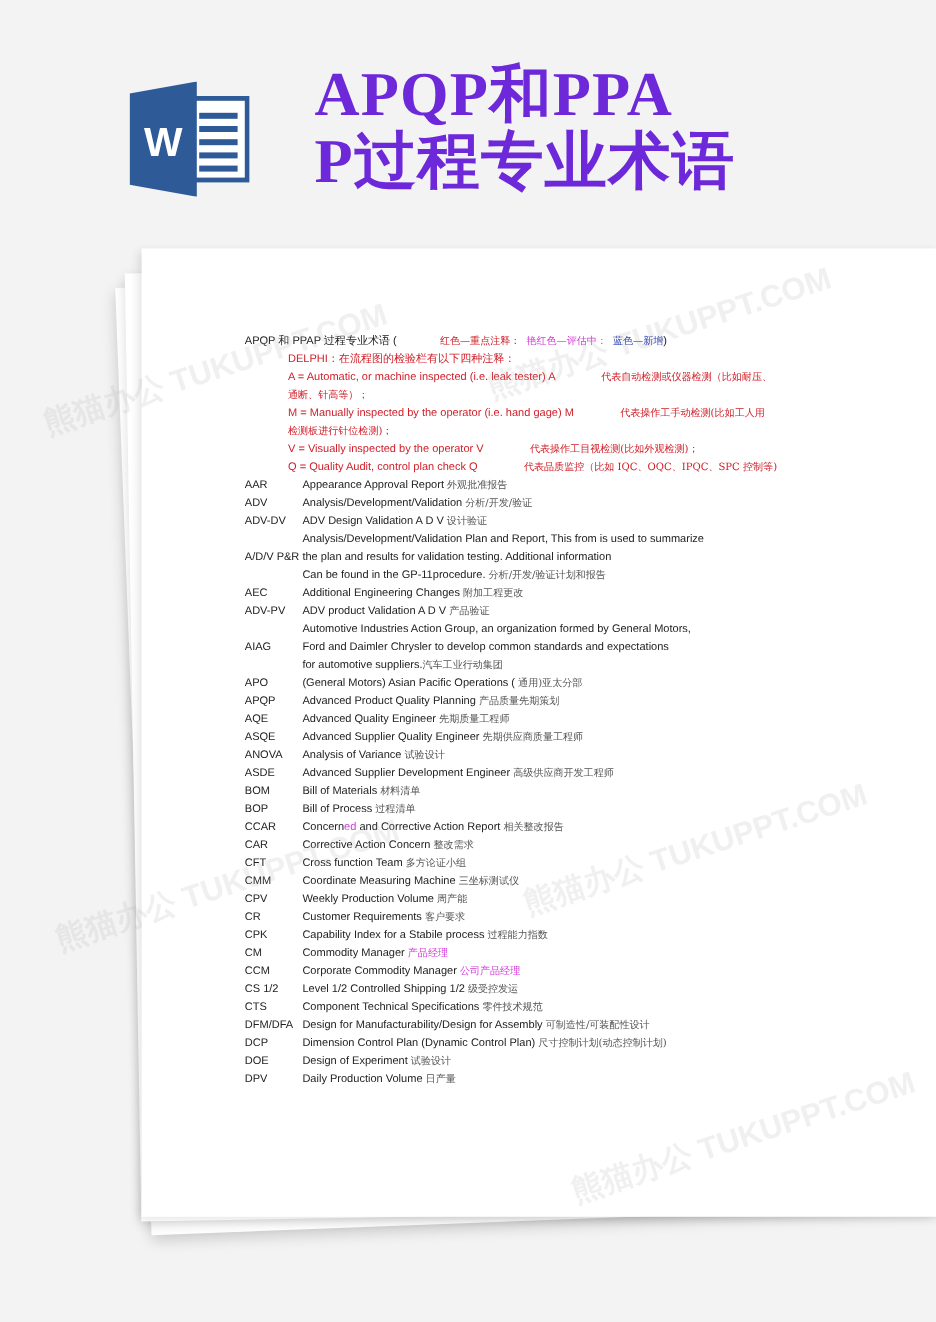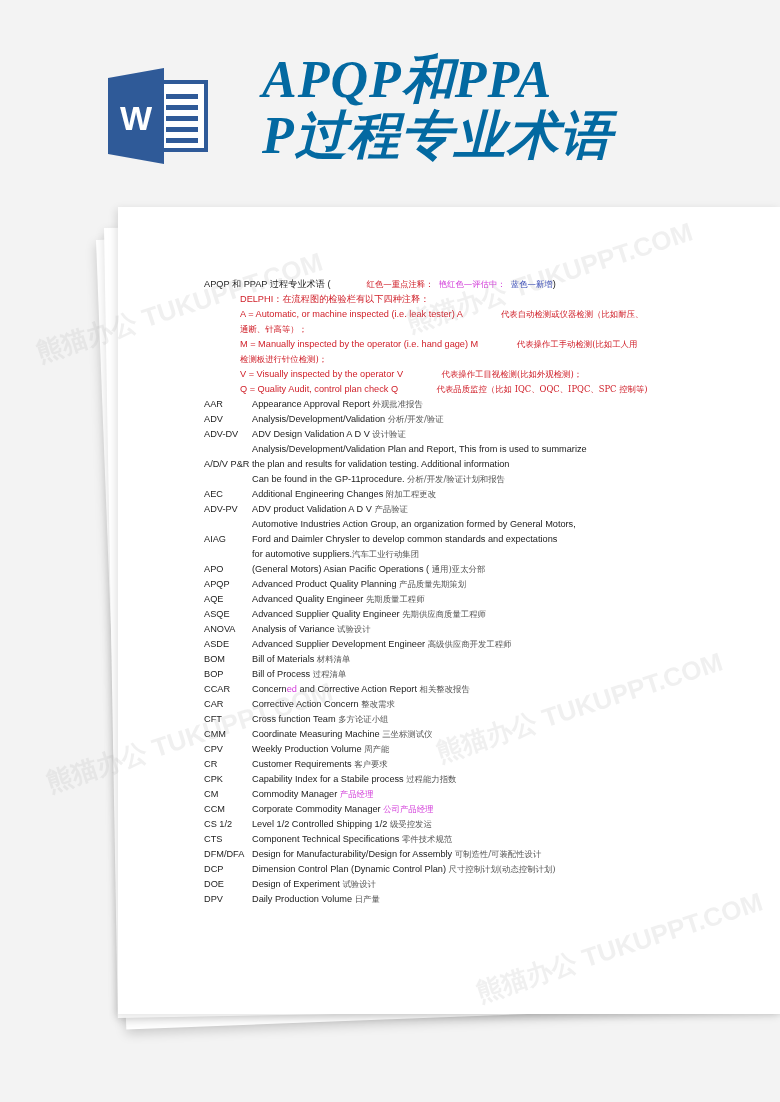--- a/index.html
+++ b/index.html
@@ -5,22 +5,22 @@
   html, body { margin:0; padding:0; }
   body {
     width:780px; height:1102px; overflow:hidden; position:relative;
     background:#f3f3f3;
     font-family:"Liberation Sans", "DejaVu Sans", sans-serif;
   }
   .header { position:absolute; left:0; top:0; width:780px; height:200px; }
   .word-icon { position:absolute; left:108px; top:68px; width:100px; height:96px; }
   .title {
     position:absolute; left:262px; top:52px; width:360px;
-    color:#0369a1; font-family:"Liberation Serif","DejaVu Serif",serif;
-    font-weight:bold; font-size:52px; line-height:56px; letter-spacing:1px;font-style:italic;
+    color:#6d28d9; font-family:"Liberation Serif","DejaVu Serif",serif;
+    font-weight:bold; font-size:52px; line-height:56px; letter-spacing:1px;
   }
   .sheet-back1 {
     position:absolute; left:96px; top:240px; width:676px; height:790px; background:#fff;
     transform:rotate(-2.2deg); transform-origin:left top;
     box-shadow:0 4px 12px rgba(0,0,0,0.18);
   }
   .sheet-back2 {
     position:absolute; left:104px; top:228px; width:668px; height:790px; background:#fff;
     transform:rotate(-1.0deg); transform-origin:left top;
     box-shadow:0 3px 10px rgba(0,0,0,0.15);

